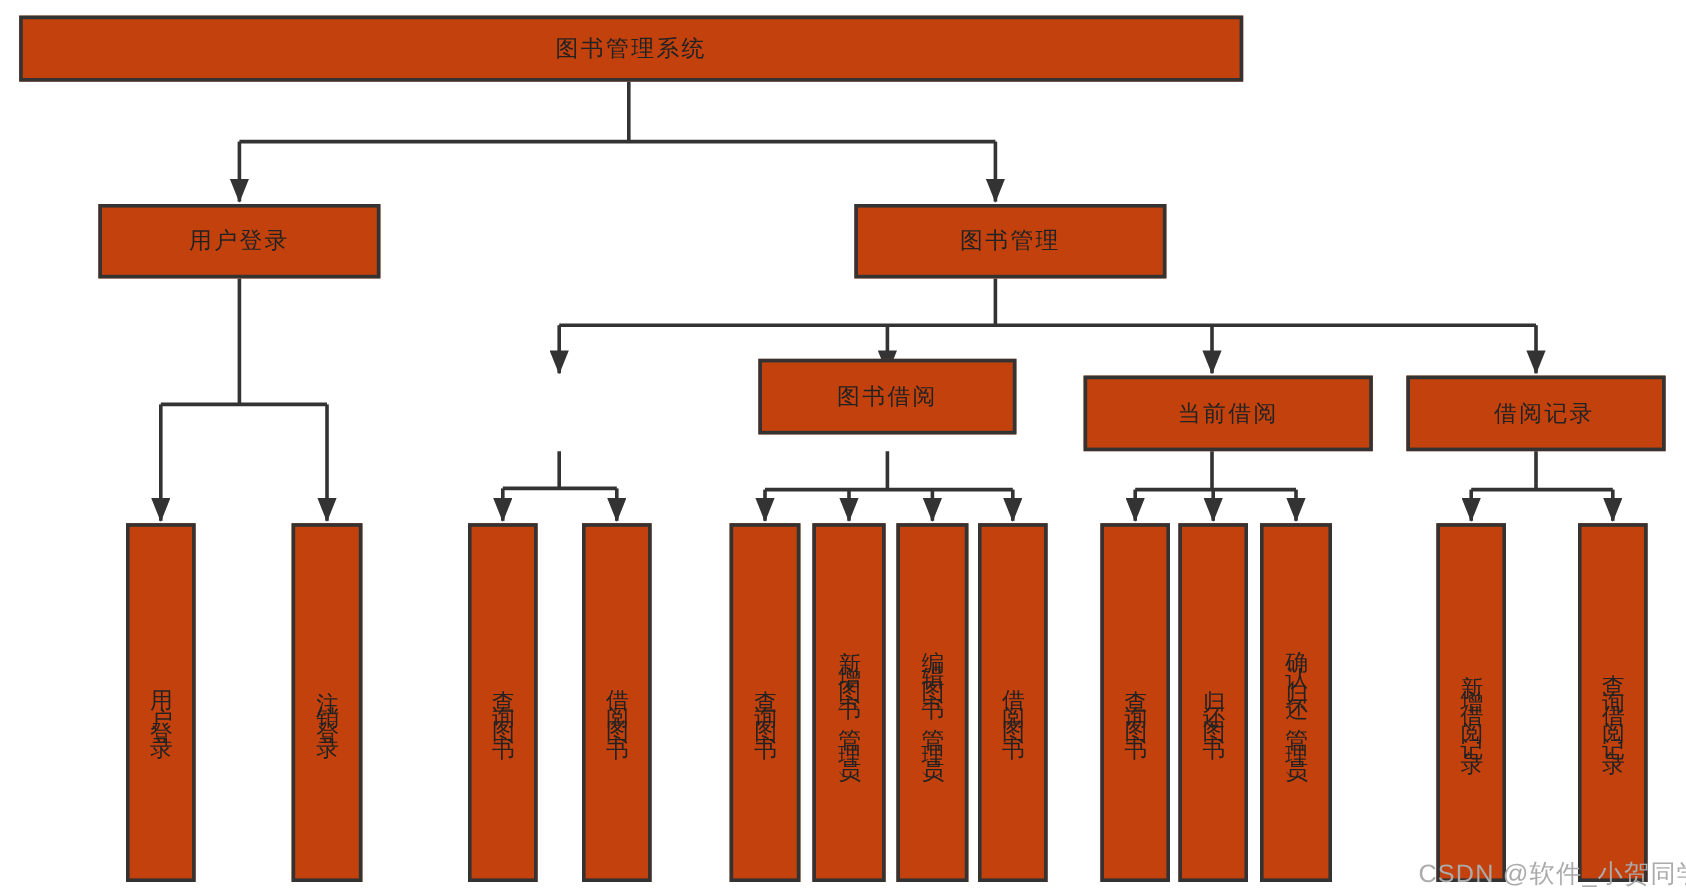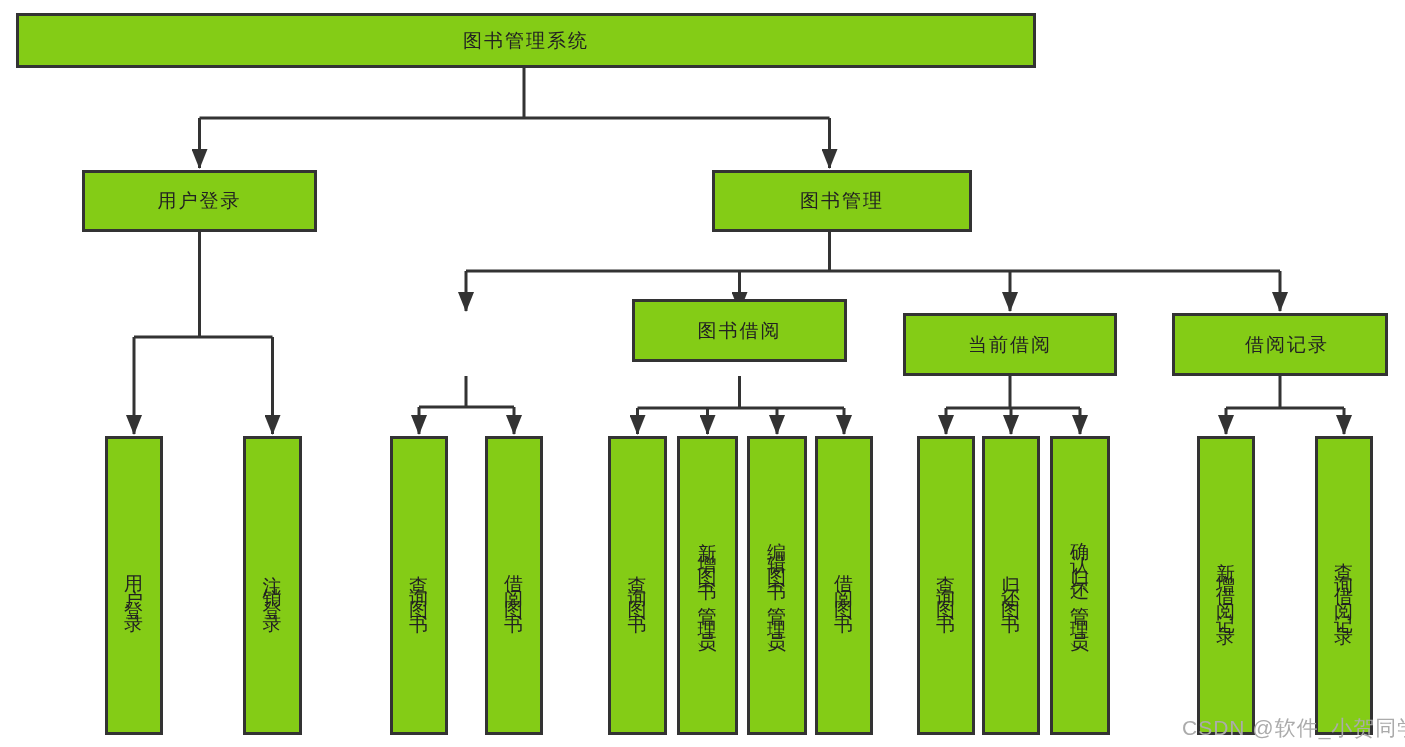--- a/index.html
+++ b/index.html
@@ -22,21 +22,21 @@
     background: var(--background);
     overflow: hidden;
   }
   .connectors {
     position: absolute;
     left: 0; top: 0;
     width: 1405px; height: 747px;
   }
   .node {
     position: absolute;
-    background: #84cc16;
+    background: #c2410c;
     border: 3px solid var(--line);
     display: flex;
     align-items: center;
     justify-content: center;
   }
   .hbox {
     font-size: 19px;
     letter-spacing: 2px;
     white-space: nowrap;
   }
@@ -108,21 +108,21 @@
       <line x1="1344" y1="408" x2="1344" y2="434" marker-end="url(#arrow)"></line>
     </g>
   </svg>
 
   <div class="node hbox" style="left:16px; top:13px; width:1020px; height:55px;">图书管理系统</div>
 
   <div class="node hbox" style="left:82px; top:170px; width:235px; height:62px;">用户登录</div>
   <div class="node hbox" style="left:712px; top:170px; width:260px; height:62px;">图书管理</div>
 
   <div class="node hbox" style="left:632px; top:299px; width:215px; height:63px;">图书借阅</div>
-  <div class="node hbox" style="left:903px; top:313px; width:214px; height:63px;">当前借阅</div>
+  <div class="node hbox" style="left:903px; top:313px; width:241px; height:63px;">当前借阅</div>
   <div class="node hbox" style="left:1172px; top:313px; width:216px; height:63px;padding-left:14px;">借阅记录</div>
 
   <div class="node vbox" style="left:105px; top:436px; width:58px; height:299px;">
     <span class="vtext">用户登录</span>
   </div>
   <div class="node vbox" style="left:243px; top:436px; width:59px; height:299px;">
     <span class="vtext">注销登录</span>
   </div>
 
   <div class="node vbox" style="left:390px; top:436px; width:58px; height:299px;">

